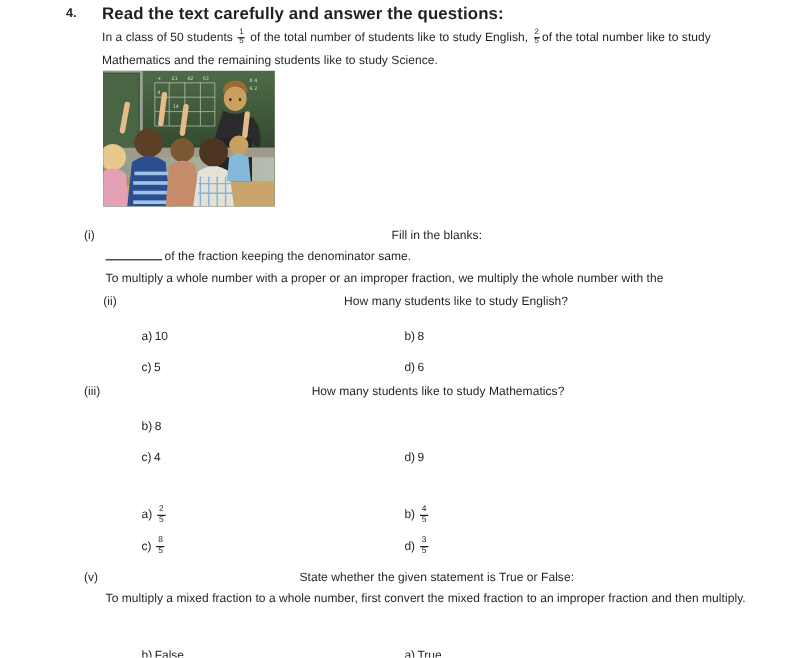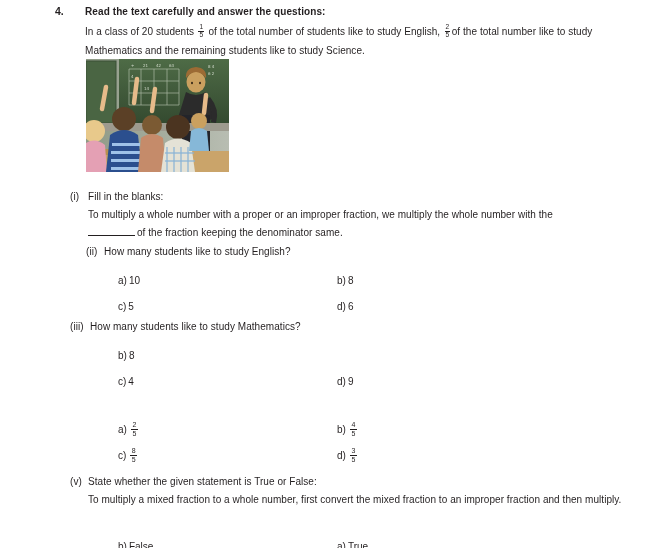--- a/index.html
+++ b/index.html
@@ -35,21 +35,21 @@
   .q-number {
     width: 85px;
     padding-left: 55px;
     box-sizing: border-box;
     font-size: 10.5px;
     font-weight: bold;
     line-height: 15px;
     color: #231f20;
   }
   .q-title {
-    font-size: 10px;
+    font-size: 14px;
     font-weight: bold;
     line-height: 15px;
     letter-spacing: 0.1px;
     color: #231f20;
   }
 
   
   .body-block {
     position: absolute;
     left: 85px;
@@ -136,20 +136,21 @@
     width: 18px;
     flex: 0 0 18px;
     white-space: nowrap;
   }
   .subq .marker.wide {
     width: 20px;
     flex: 0 0 20px;
   }
   .subq .qtext {
     flex: 1 1 auto;
+    text-align: center;
   }
   .statement {
     margin-left: 18px;
     width: 552px;
   }
   .statement p {
     margin: 0;
   }
   .blank-line {
     display: inline-block;
@@ -188,21 +189,21 @@
 
 <div class="page">
 
   <div class="q-header">
     <div class="q-number">4.</div>
     <div class="q-title">Read the text carefully and answer the questions:</div>
   </div>
 
   <div class="body-block">
     <p>
-      <span>In a class of 20 students </span><span class="frac"><span class="num">1</span><span class="den">5</span></span><span> of the total number of students like to study English, </span><span class="frac"><span class="num">2</span><span class="den">5</span></span><span>of the total number like to study Mathematics and the remaining students like to study Science.</span>
+      <span>In a class of 50 students </span><span class="frac"><span class="num">1</span><span class="den">5</span></span><span> of the total number of students like to study English, </span><span class="frac"><span class="num">2</span><span class="den">5</span></span><span>of the total number like to study Mathematics and the remaining students like to study Science.</span>
     </p>
   </div>
 
   <div class="photo">
     <svg width="143" height="113" viewBox="0 0 143 113" xmlns="http://www.w3.org/2000/svg">
       <defs>
         <linearGradient id="boardg" x1="0" y1="0" x2="0" y2="1">
           <stop offset="0%" stop-color="#4e6b46"></stop>
           <stop offset="100%" stop-color="#33492f"></stop>
         </linearGradient>
@@ -291,22 +292,22 @@
       </g>
     </svg>
   </div>
 
   <div class="subq" style="top:188px;">
     <div class="lead">
       <span class="marker">(i)</span>
       <span class="qtext">Fill in the blanks:</span>
     </div>
     <div class="statement">
+      <p><span class="blank-line"></span><span>of the fraction keeping the denominator same.</span></p>
       <p>To multiply a whole number with a proper or an improper fraction, we multiply the whole number with the</p>
-      <p><span class="blank-line"></span><span>of the fraction keeping the denominator same.</span></p>
     </div>
   </div>
 
   <div class="subq" style="top:243px;margin-left:16px;">
     <div class="lead">
       <span class="marker">(ii)</span>
       <span class="qtext">How many students like to study English?</span>
     </div>
   </div>
   <div class="options" style="top:263px;">

